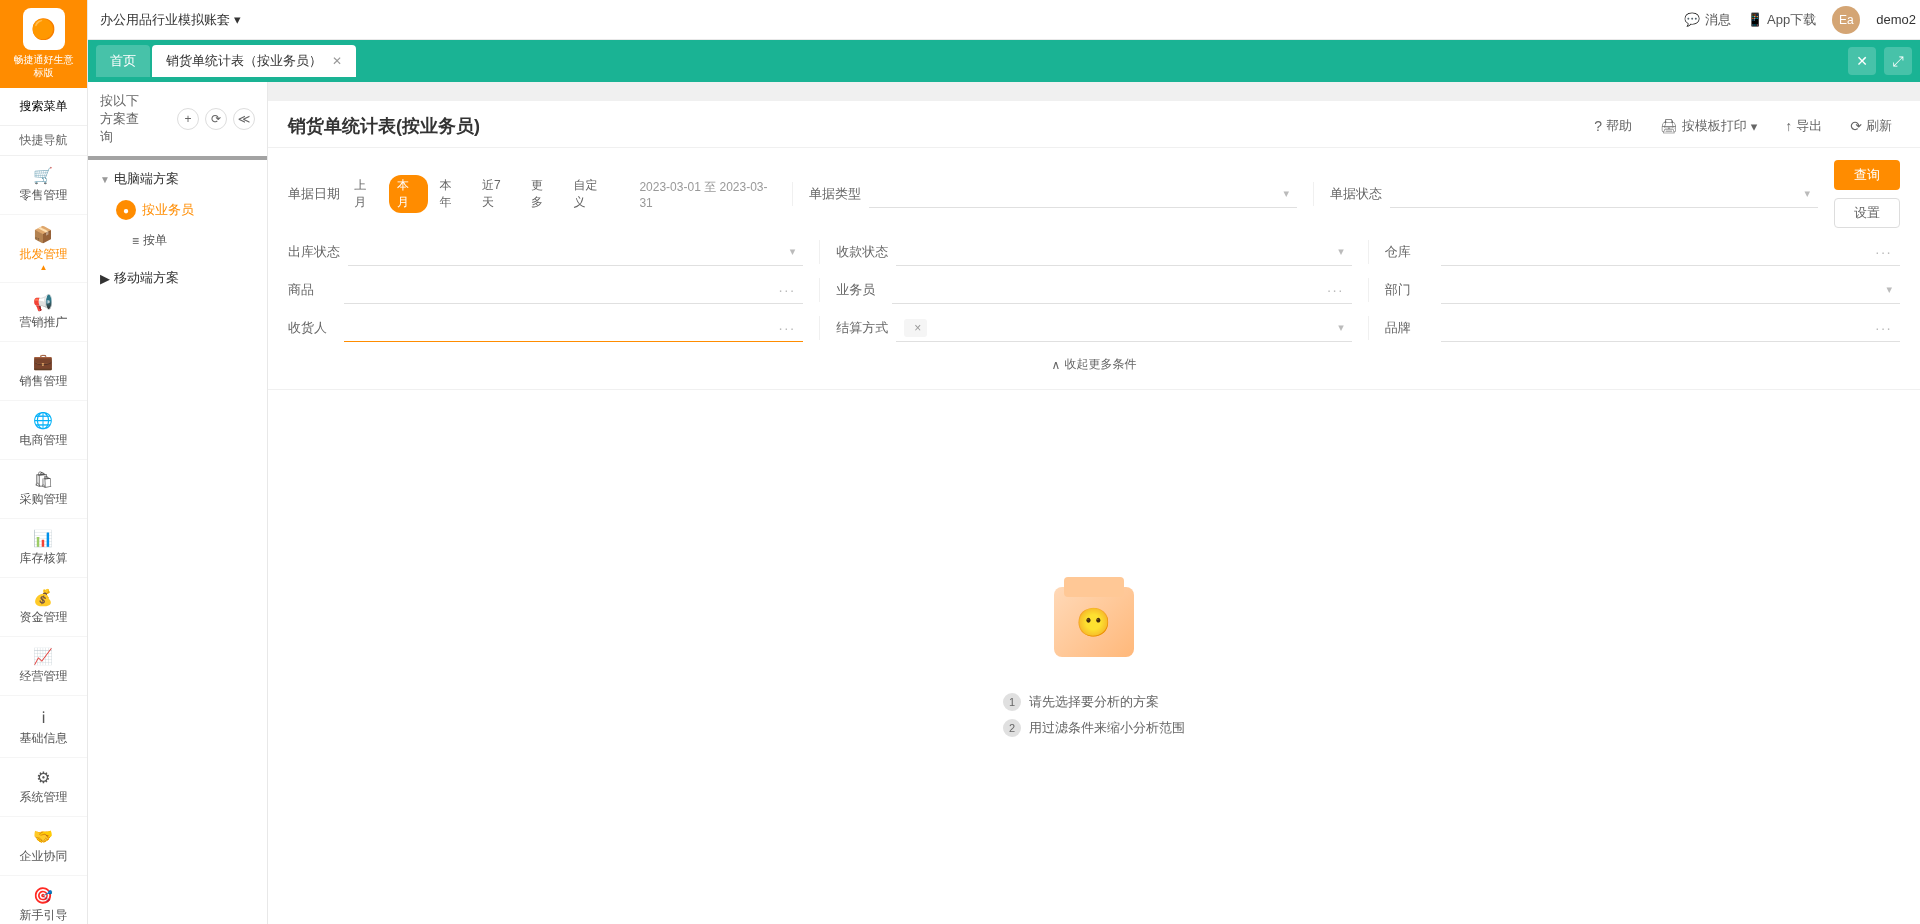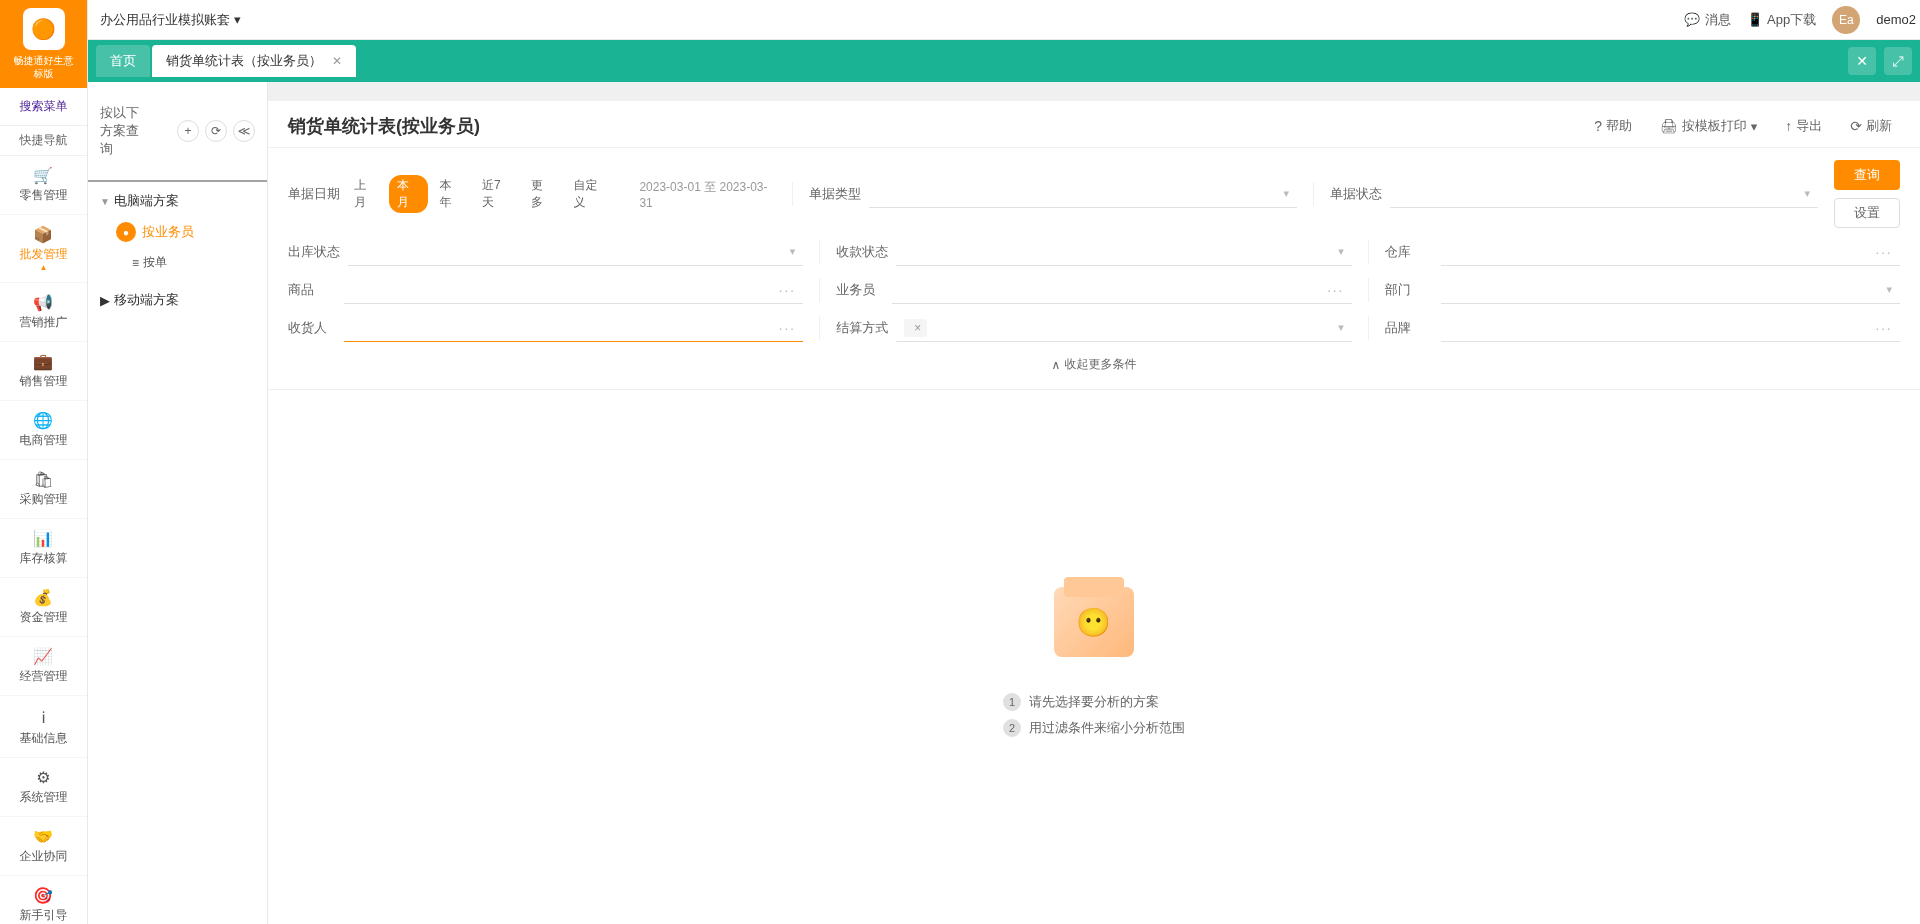--- a/index.html
+++ b/index.html
@@ -2,23 +2,23 @@
 <html><head>
   <meta charset="utf-8">
   <style>
     * { box-sizing: border-box; margin: 0; padding: 0; }
     body { font-family: "Microsoft YaHei", "PingFang SC", sans-serif; font-size: 13px; background: #f5f5f5; color: #333; display: flex; height: 924px; overflow: hidden; }
 
     
     .sidebar { width: 88px; background: #fff; display: flex; flex-direction: column; align-items: center; border-right: 1px solid #e8e8e8; flex-shrink: 0; }
     .sidebar-logo { width: 100%; background: #ff8c00; padding: 8px 4px; display: flex; flex-direction: column; align-items: center; cursor: pointer; }
     .sidebar-logo .logo-icon { width: 42px; height: 42px; background: #fff; border-radius: 8px; display: flex; align-items: center; justify-content: center; font-size: 20px; }
-    .sidebar-logo .logo-text { color: #fff; font-size: 11px; margin-top: 4px; text-align: center; line-height: 1.3; }
+    .sidebar-logo .logo-text { color: #fff; font-size: 11px; margin-top: 4px; text-align: center; line-height: 1.3; font-family: Liberation Mono, monospace; }
     .sidebar-search { padding: 10px 8px; width: 100%; text-align: center; border-bottom: 1px solid #f0f0f0; cursor: pointer; }
-    .sidebar-search span { color: #4c1d95; font-size: 12px; }
+    .sidebar-search span { color: #000000; font-size: 12px; }
     .sidebar-nav { padding: 6px 8px; width: 100%; text-align: center; border-bottom: 1px solid #f0f0f0; cursor: pointer; }
     .sidebar-nav span { color: #666; font-size: 12px; }
     .sidebar-menu { flex: 1; width: 100%; overflow-y: auto; }
     .sidebar-menu-item { width: 100%; padding: 10px 4px; text-align: center; cursor: pointer; display: flex; flex-direction: column; align-items: center; font-size: 12px; color: #555; border-bottom: 1px solid #f5f5f5; }
     .sidebar-menu-item.active { color: #ff8c00; }
     .sidebar-menu-item .menu-icon { font-size: 16px; margin-bottom: 2px; }
     .sidebar-menu-item.has-arrow::after { content: '▲'; font-size: 8px; color: #ff8c00; }
 
     
     .main { flex: 1; display: flex; flex-direction: column; overflow: hidden; }
@@ -39,21 +39,21 @@
     .tab.active { background: #fff; color: #333; }
     .tab .tab-close { color: #999; font-size: 12px; cursor: pointer; margin-left: 4px; }
     .tabbar-actions { margin-left: auto; display: flex; align-items: center; gap: 8px; }
     .tabbar-action-btn { background: rgba(255,255,255,0.2); border: none; color: #fff; width: 28px; height: 28px; border-radius: 4px; cursor: pointer; display: flex; align-items: center; justify-content: center; font-size: 14px; }
 
     
     .content { flex: 1; display: flex; overflow: hidden; background: #f0f0f0; }
 
     
     .left-panel { width: 180px; background: #fff; border-right: 1px solid #e8e8e8; display: flex; flex-direction: column; flex-shrink: 0; }
-    .left-panel-header { padding: 22px 12px; display: flex; align-items: center; justify-content: space-between; border-bottom: 2px solid #a3a3a3; font-size: 13px; color: #666; gap: 27px; }
+    .left-panel-header { padding: 10px 12px; display: flex; align-items: center; justify-content: space-between; border-bottom: 4px solid #a3a3a3; font-size: 13px; color: #666; gap: 27px; }
     .left-panel-header-actions { display: flex; align-items: center; gap: 6px; }
     .left-panel-header-btn { width: 22px; height: 22px; border-radius: 50%; border: 1px solid #ddd; display: flex; align-items: center; justify-content: center; cursor: pointer; font-size: 12px; color: #666; }
     .scheme-group { padding: 4px 0; }
     .scheme-group-header { padding: 6px 12px; display: flex; align-items: center; gap: 4px; cursor: pointer; font-size: 13px; color: #333; }
     .scheme-group-header .arrow { font-size: 10px; color: #999; }
     .scheme-item { padding: 6px 12px 6px 28px; cursor: pointer; font-size: 13px; color: #555; display: flex; align-items: center; gap: 6px; }
     .scheme-item.active { color: #ff8c00; }
     .scheme-item .scheme-icon { width: 20px; height: 20px; border-radius: 50%; background: #ff8c00; display: flex; align-items: center; justify-content: center; font-size: 10px; color: #fff; }
     .scheme-sub-item { padding: 6px 12px 6px 44px; cursor: pointer; font-size: 12px; color: #555; display: flex; align-items: center; gap: 4px; }
     .scheme-group2 { padding: 4px 0; }

